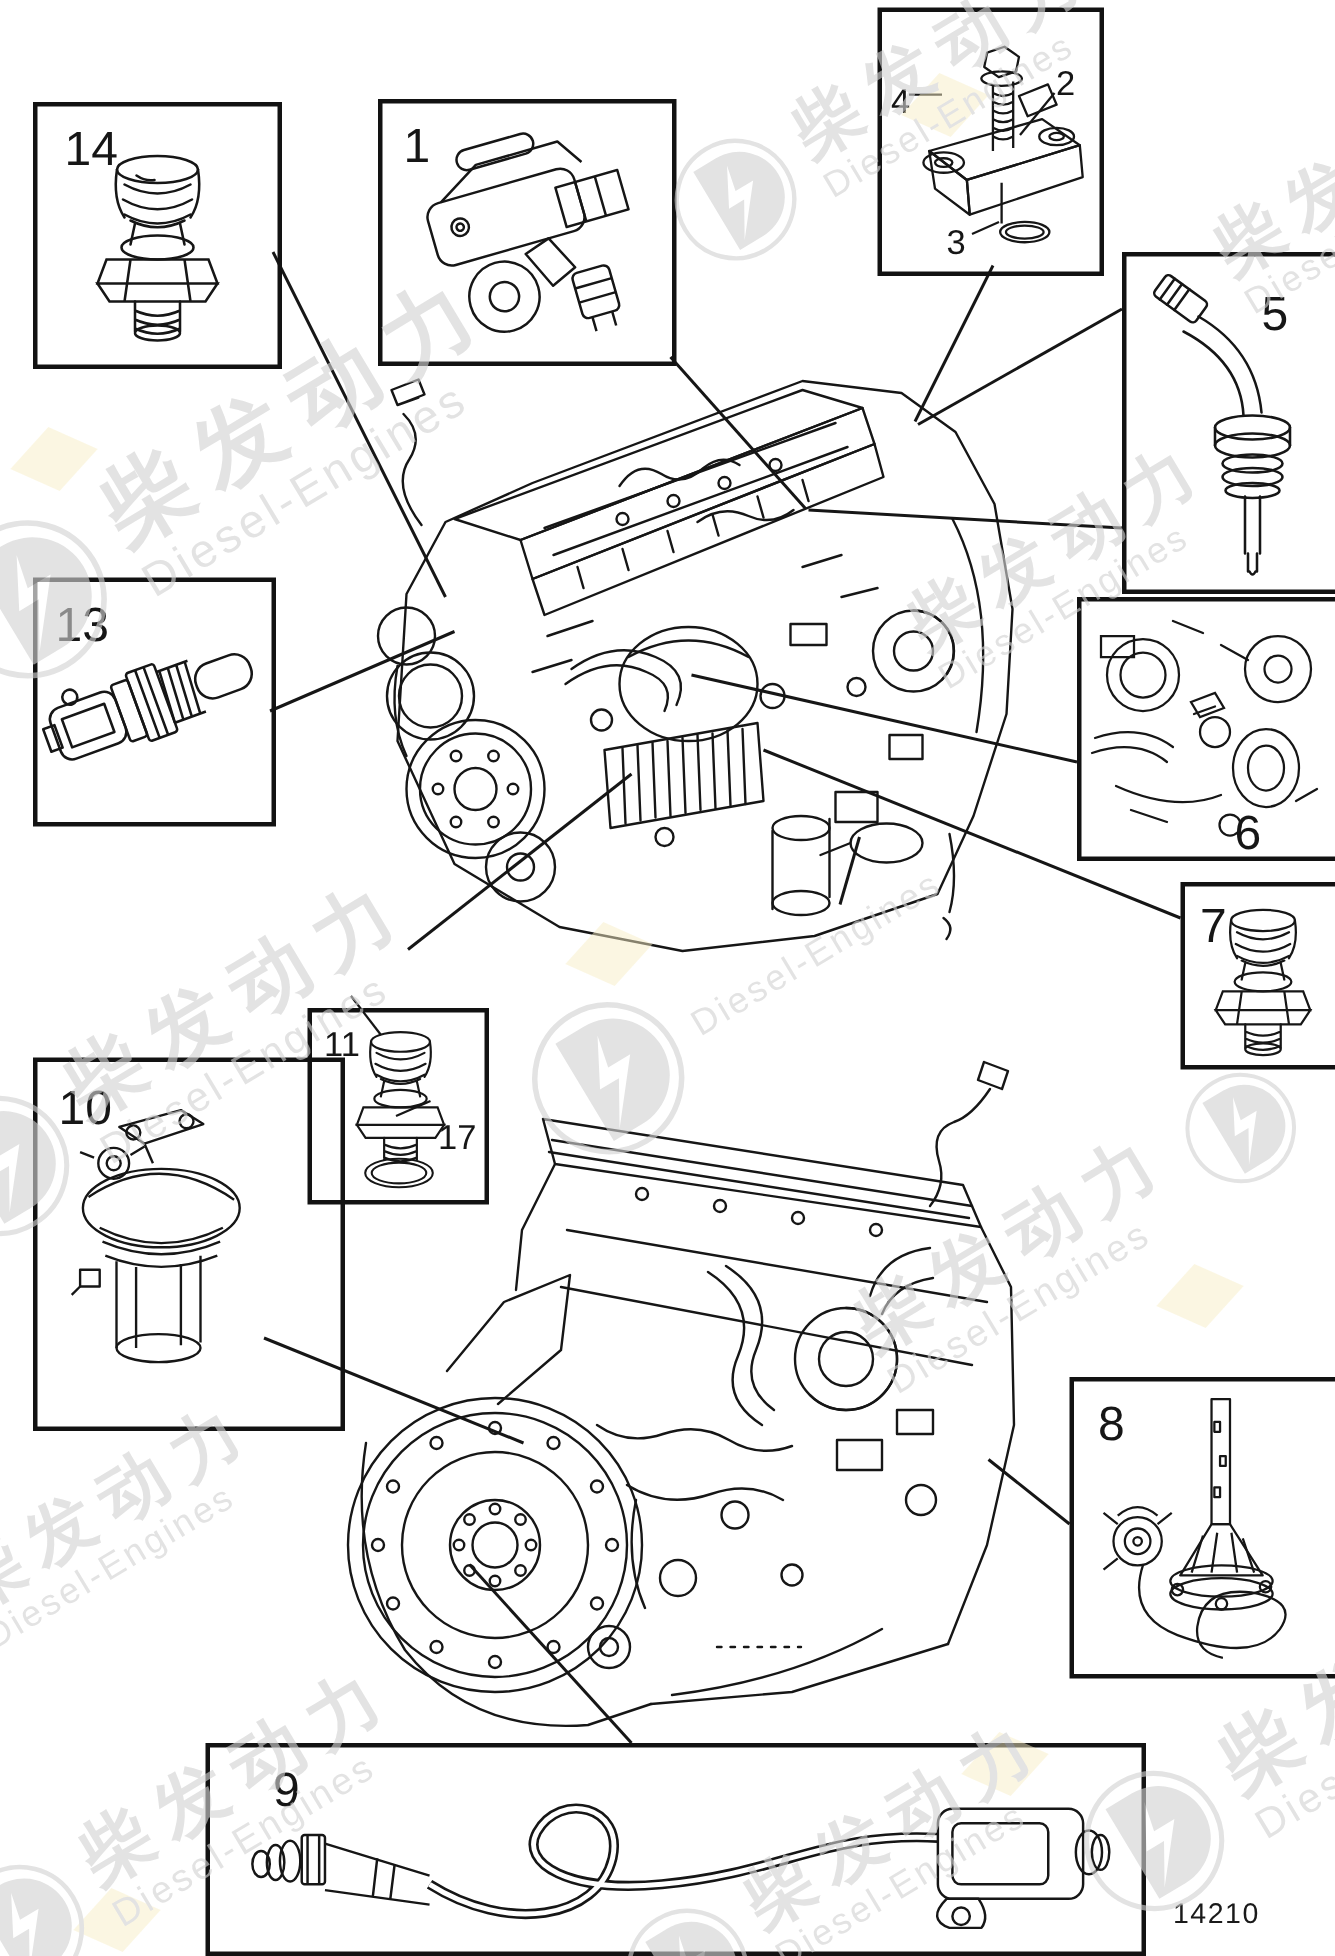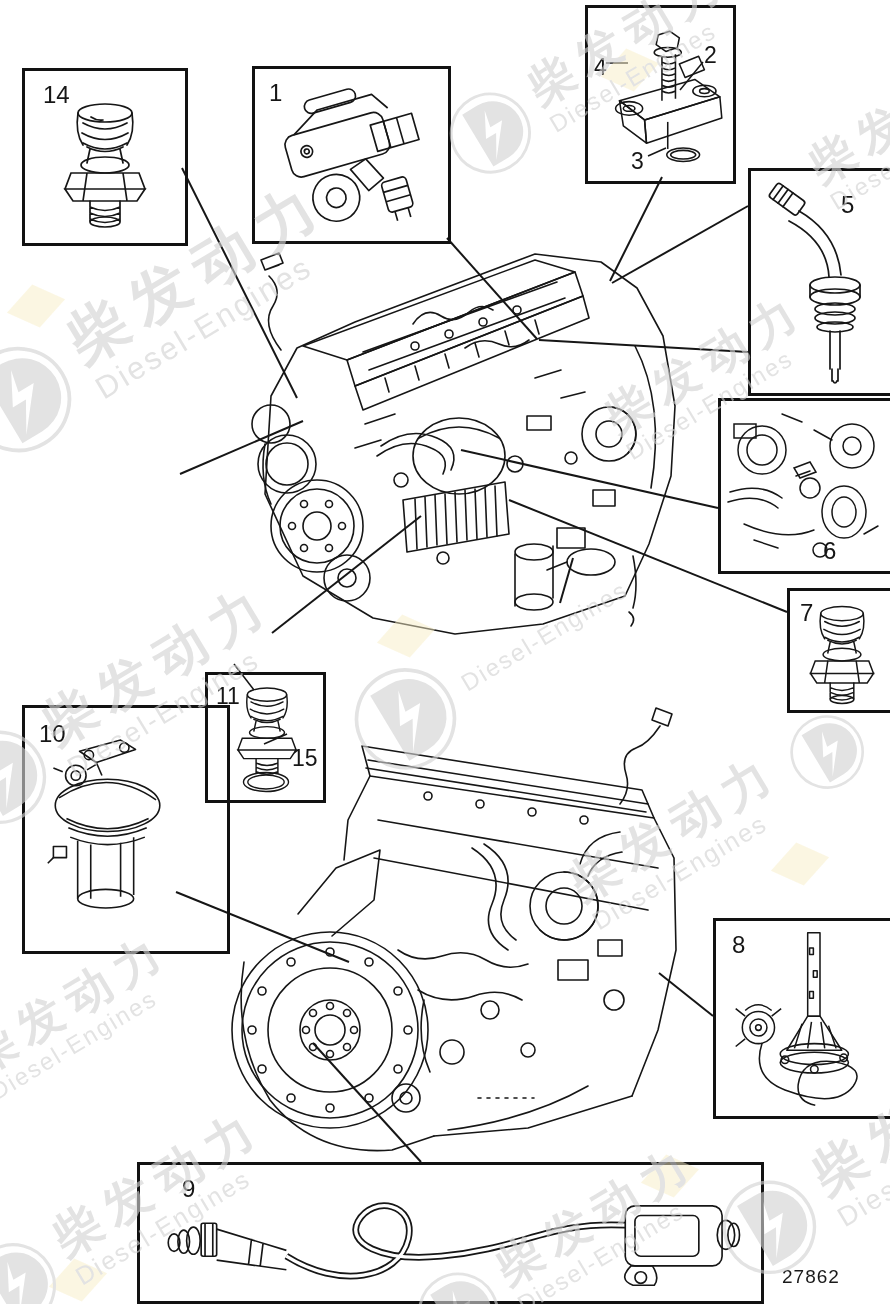--- a/index.html
+++ b/index.html
@@ -2,21 +2,21 @@
 <html><head>
 <meta charset="utf-8">
 <style>
   html,body{margin:0;padding:0;background:#ffffff;}
   .page{position:relative;width:890px;height:1304px;background:#ffffff;overflow:hidden;
         font-family:"Liberation Sans", sans-serif;color:#111;}
   svg{display:block;}
   .layer{position:absolute;left:0;top:0;width:890px;height:1304px;}
   .engine{position:absolute;}
   .box{position:absolute;border:3px solid #121212;background:transparent;}
-  .num{position:absolute;font-size:24px;line-height:1;color:#161616;}
+  .num{position:absolute;font-size:32px;line-height:1;color:#161616;}
   .small-num{font-size:23px;}
   .partsvg{position:absolute;}
   .drawing-no{position:absolute;left:782px;top:1266px;font-size:19px;letter-spacing:1px;color:#1a1a1a;}
   
   .wm{position:absolute;display:flex;align-items:center;gap:12px;color:#d2d2d2;
       transform-origin:left top;pointer-events:none;white-space:nowrap;}
   .wm .txt{display:flex;flex-direction:column;line-height:1.05;}
   .wm .cn{font-size:46px;font-weight:bold;letter-spacing:10px;}
   .wm .en{font-size:24px;letter-spacing:2px;margin-top:2px;}
   .accent{position:absolute;width:36px;height:36px;background:#f7edc6;opacity:.8;
@@ -247,20 +247,36 @@
           <path d="M51 106 v12 M101 106 v12"></path>
           <ellipse cx="76" cy="118" rx="25" ry="8"></ellipse>
           <ellipse cx="76" cy="130" rx="20" ry="6"></ellipse>
             <ellipse cx="76" cy="139" rx="20" ry="6"></ellipse>
             <ellipse cx="76" cy="148" rx="18" ry="5"></ellipse>
           <path d="M71 152 v38 M81 152 v38 M73 190 v12 M79 190 v12 M74 202 q2 4 4 0"></path>
         </g>
       </svg>
     </div>
 
+    <div class="box" style="left:22px;top:385px;width:156px;height:160px;">
+      <span class="num" style="left:12px;top:12px;">13</span>
+      <svg class="partsvg" style="left:2px;top:14px;" width="150" height="140" viewBox="0 0 150 140">
+        <g stroke="#161616" fill="none" stroke-width="1.7" stroke-linejoin="round" transform="rotate(-20 75 66)">
+          <rect x="6" y="48" width="46" height="36" rx="8"></rect>
+          <rect x="0" y="58" width="8" height="16"></rect>
+          <circle cx="24" cy="44" r="5"></circle>
+          <path d="M14 56 h30 v20 h-30 z"></path>
+          <rect x="52" y="46" width="12" height="40" rx="2"></rect>
+          <rect x="64" y="42" width="20" height="48" rx="2"></rect>
+          <path d="M71 42 v48 M77 42 v48"></path>
+          <path d="M84 48 h22 M84 84 h22 M86 48 l-2 36 M92 48 l-2 36 M98 48 l-2 36 M104 48 l-2 36"></path>
+          <rect x="106" y="54" width="38" height="24" rx="11"></rect>
+        </g>
+      </svg>
+    </div>
 
     <div class="box" style="left:718px;top:398px;width:170px;height:170px;">
       <span class="num" style="left:102px;top:138px;">6</span>
       <svg class="partsvg" style="left:3px;top:3px;" width="164" height="158" viewBox="0 0 164 158">
         <g stroke="#161616" fill="none" stroke-width="1.5" stroke-linecap="round">
           <circle cx="38" cy="46" r="24"></circle>
             <circle cx="38" cy="46" r="15"></circle>
           <circle cx="128" cy="42" r="22"></circle>
             <circle cx="128" cy="42" r="9"></circle>
           <path d="M70 64 l16 -6 6 10 -16 6 z M72 72 l14 -5"></path>
@@ -287,21 +303,21 @@
           <path d="M14 76 L82 76 L88 92 L8 92 Z M8 92 L88 92 L80 104 L16 104 Z M30 76 l-4 28 M66 76 l4 28"></path>
           <path d="M33 104 v20 M63 104 v20 M33 110 q15 7 30 0 M33 116 q15 7 30 0 M33 122 q15 7 30 0"></path>
           <ellipse cx="48" cy="125" rx="15" ry="5"></ellipse>
         </g>
       </svg>
     </div>
 
 
     <div class="box" style="left:205px;top:633px;width:115px;height:125px;margin-top:39px;">
       <span class="num small-num" style="left:8px;top:10px;">11</span>
-      <span class="num small-num" style="left:84px;top:72px;">15</span>
+      <span class="num small-num" style="left:84px;top:72px;">17</span>
       <svg class="partsvg" style="left:24px;top:8px;" width="70" height="96" viewBox="0 0 96 132">
         <g stroke="#161616" fill="none" stroke-width="2" stroke-linecap="round">
           <ellipse cx="48" cy="16" rx="27" ry="9"></ellipse>
           <path d="M21 16 q-3 20 5 32 M75 16 q3 20 -5 32"></path>
           <path d="M26 26 q22 12 44 0 M25 36 q23 13 46 0 M26 46 q22 12 44 0"></path>
           <path d="M30 50 q18 9 36 0 M33 52 l-3 14 M63 52 l3 14"></path>
           <ellipse cx="48" cy="68" rx="24" ry="8"></ellipse>
           <path d="M14 76 L82 76 L88 92 L8 92 Z M8 92 L88 92 L80 104 L16 104 Z"></path>
           <path d="M33 104 v20 M63 104 v20 M33 110 q15 7 30 0 M33 116 q15 7 30 0 M33 122 q15 7 30 0"></path>
         </g>
@@ -375,21 +391,21 @@
           <ellipse cx="590" cy="66" rx="9" ry="15"></ellipse>
             <ellipse cx="598" cy="66" rx="6" ry="12"></ellipse>
           <path d="M492 98 q-14 14 2 20 h22 q6 -8 -2 -20 z"></path>
           <circle cx="502" cy="110" r="6"></circle>
         </g>
       </svg>
     </div>
 
   </div>
 
-  <div class="drawing-no">27862</div>
+  <div class="drawing-no">14210</div>
 
   <div class="layer wmlayer">
     <div class="accent" style="left:612px;top:52px;"></div>
     <div class="accent" style="left:18px;top:288px;"></div>
     <div class="accent" style="left:388px;top:618px;"></div>
     <div class="accent" style="left:782px;top:846px;"></div>
     <div class="accent" style="left:60px;top:1262px;"></div>
     <div class="accent" style="left:652px;top:1158px;"></div>
 
     <div class="wm" style="left:430px;top:118px;transform:rotate(-31deg);">

